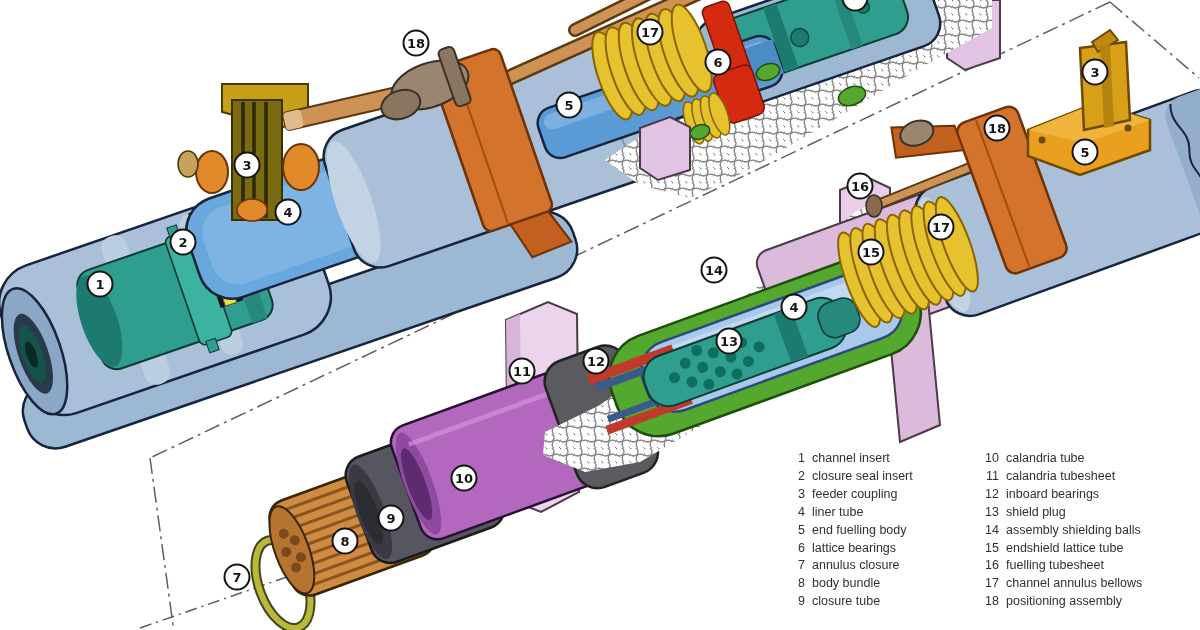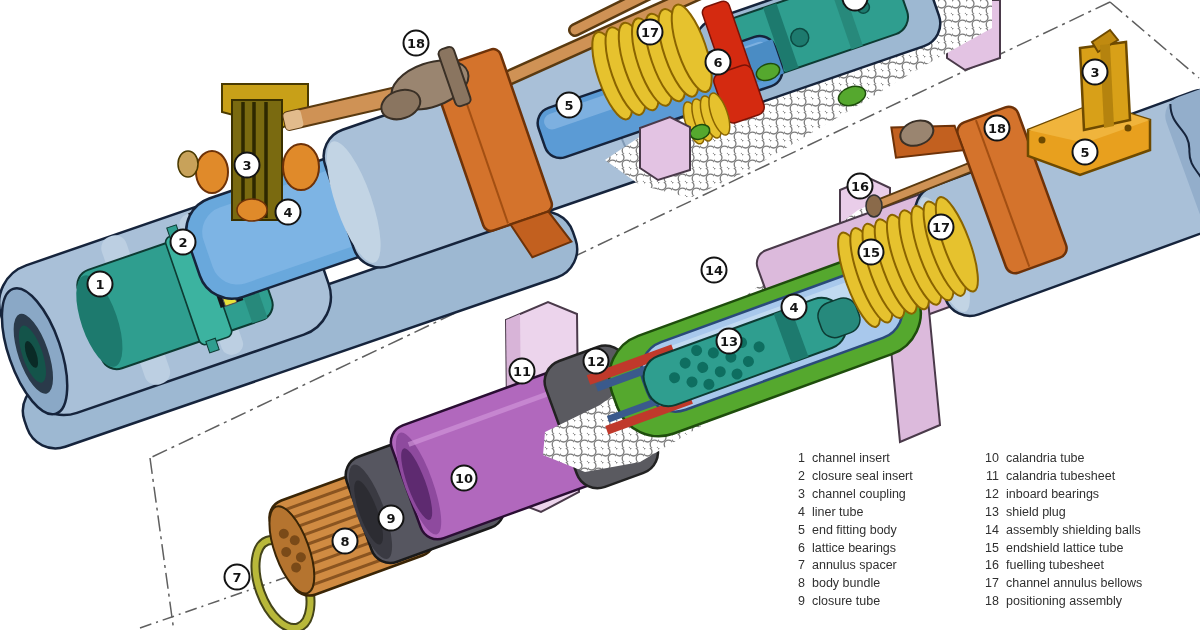--- a/index.html
+++ b/index.html
@@ -327,37 +327,37 @@
       <div class="lrow">
         <span class="lnum">1</span>
         <span>channel insert</span>
       </div>
       <div class="lrow">
         <span class="lnum">2</span>
         <span>closure seal insert</span>
       </div>
       <div class="lrow">
         <span class="lnum">3</span>
-        <span>channel coupling</span>
+        <span>feeder coupling</span>
       </div>
       <div class="lrow">
         <span class="lnum">4</span>
         <span>liner tube</span>
       </div>
       <div class="lrow">
         <span class="lnum">5</span>
-        <span>end fitting body</span>
+        <span>end fuelling body</span>
       </div>
       <div class="lrow">
         <span class="lnum">6</span>
         <span>lattice bearings</span>
       </div>
       <div class="lrow">
         <span class="lnum">7</span>
-        <span>annulus spacer</span>
+        <span>annulus closure</span>
       </div>
       <div class="lrow">
         <span class="lnum">8</span>
         <span>body bundle</span>
       </div>
       <div class="lrow">
         <span class="lnum">9</span>
         <span>closure tube</span>
       </div>
     </div>

